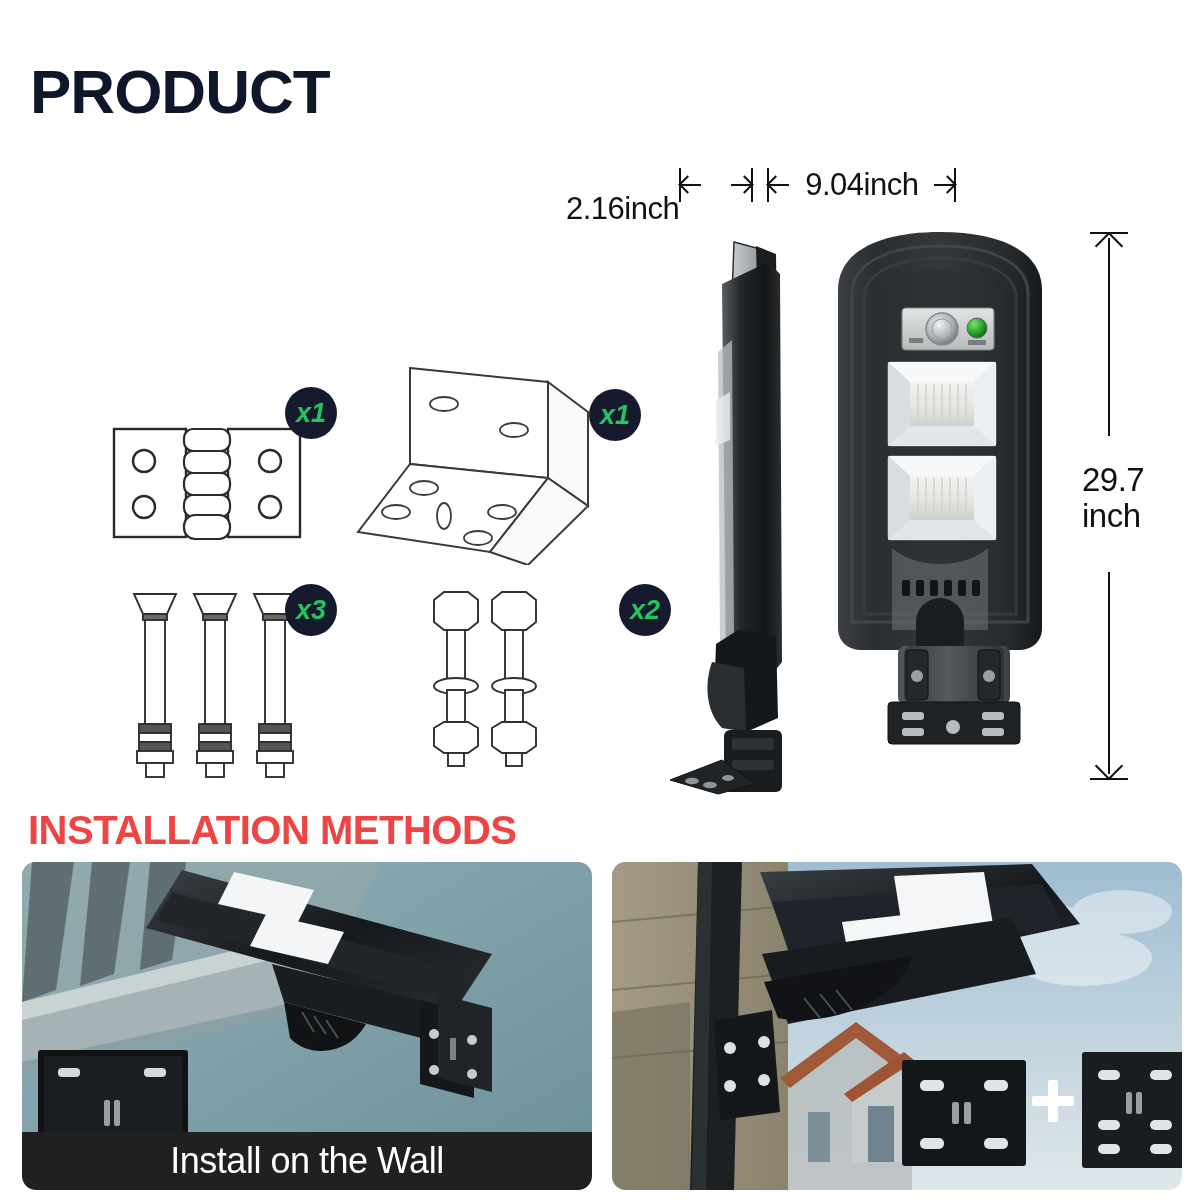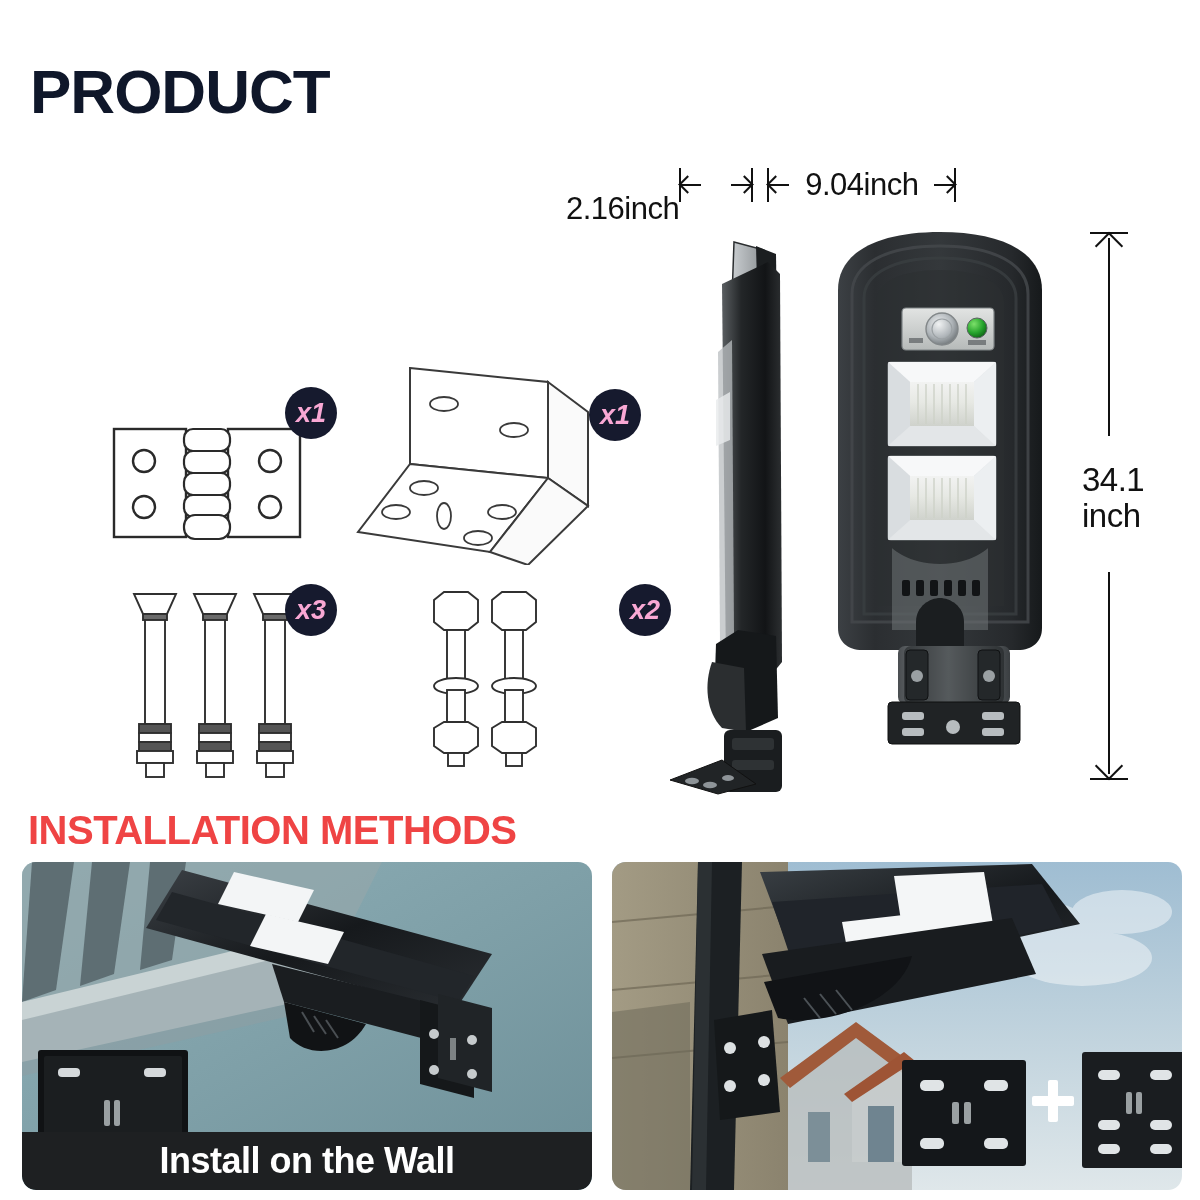--- a/index.html
+++ b/index.html
@@ -36,32 +36,32 @@
   .vdim .headT,.vdim .headB{position:absolute;left:13px;width:18px;height:18px;
         border-left:2.5px solid #111;border-top:2.5px solid #111;}
   .vdim .headT{top:8px;transform:rotate(45deg);}
   .vdim .headB{bottom:8px;transform:rotate(-135deg);}
   .vdim .mask{position:absolute;left:0px;top:208px;width:46px;height:136px;background:#fff;}
   .vlabel{position:absolute;left:1082px;top:462px;font-size:33px;line-height:1.08;
           color:#111;letter-spacing:-0.5px;}
 
   
   .part{position:absolute;}
-  .badge{position:absolute;border-radius:50%;background:#161a2e;color:#f9a8d4;
+  .badge{position:absolute;border-radius:50%;background:#161a2e;color:#22c55e;
          display:flex;align-items:center;justify-content:center;
          font-weight:800;font-style:italic;font-size:27px;
          box-shadow:0 0 0 1px #161a2e;}
 
   
   .photo{position:absolute;border-radius:14px;overflow:hidden;}
   .caption{position:absolute;left:0;right:0;bottom:0;height:58px;
            background:#1e2022;display:flex;align-items:center;justify-content:center;
            color:#fff;font-size:36px;letter-spacing:-0.5px;
            border-bottom-left-radius:14px;border-bottom-right-radius:14px;}
-  .capwrap{position:absolute;left:0;right:0;bottom:0;height:42px;font-weight:bold;}
+  .capwrap{position:absolute;left:0;right:0;bottom:0;height:42px;}
 </style>
 </head>
 <body>
 
 <div class="title">
   <span>PRODUCT</span>
 </div>
 
 <div class="dimrow">
   <span class="dimtxt">2.16inch</span>
@@ -80,21 +80,21 @@
 
 <div class="vdim">
   <div class="capT"></div>
     <div class="bar"></div>
     <div class="capB"></div>
   <div class="headT"></div>
   <div class="headB"></div>
   <div class="mask"></div>
 </div>
 <div class="vlabel">
-  <div>34.1</div>
+  <div>29.7</div>
   <div>inch</div>
 </div>
 
 <div class="part" style="left:100px;top:415px;width:215px;height:135px;">
   <svg width="215" height="135" viewBox="0 0 215 135">
     <g fill="#fff" stroke="#2a2a2a" stroke-width="2.4">
       <rect x="14" y="14" width="72" height="108"></rect>
       <rect x="128" y="14" width="72" height="108"></rect>
       <g stroke-width="2.2">
         <rect x="84" y="14" width="46" height="22" rx="9"></rect>

